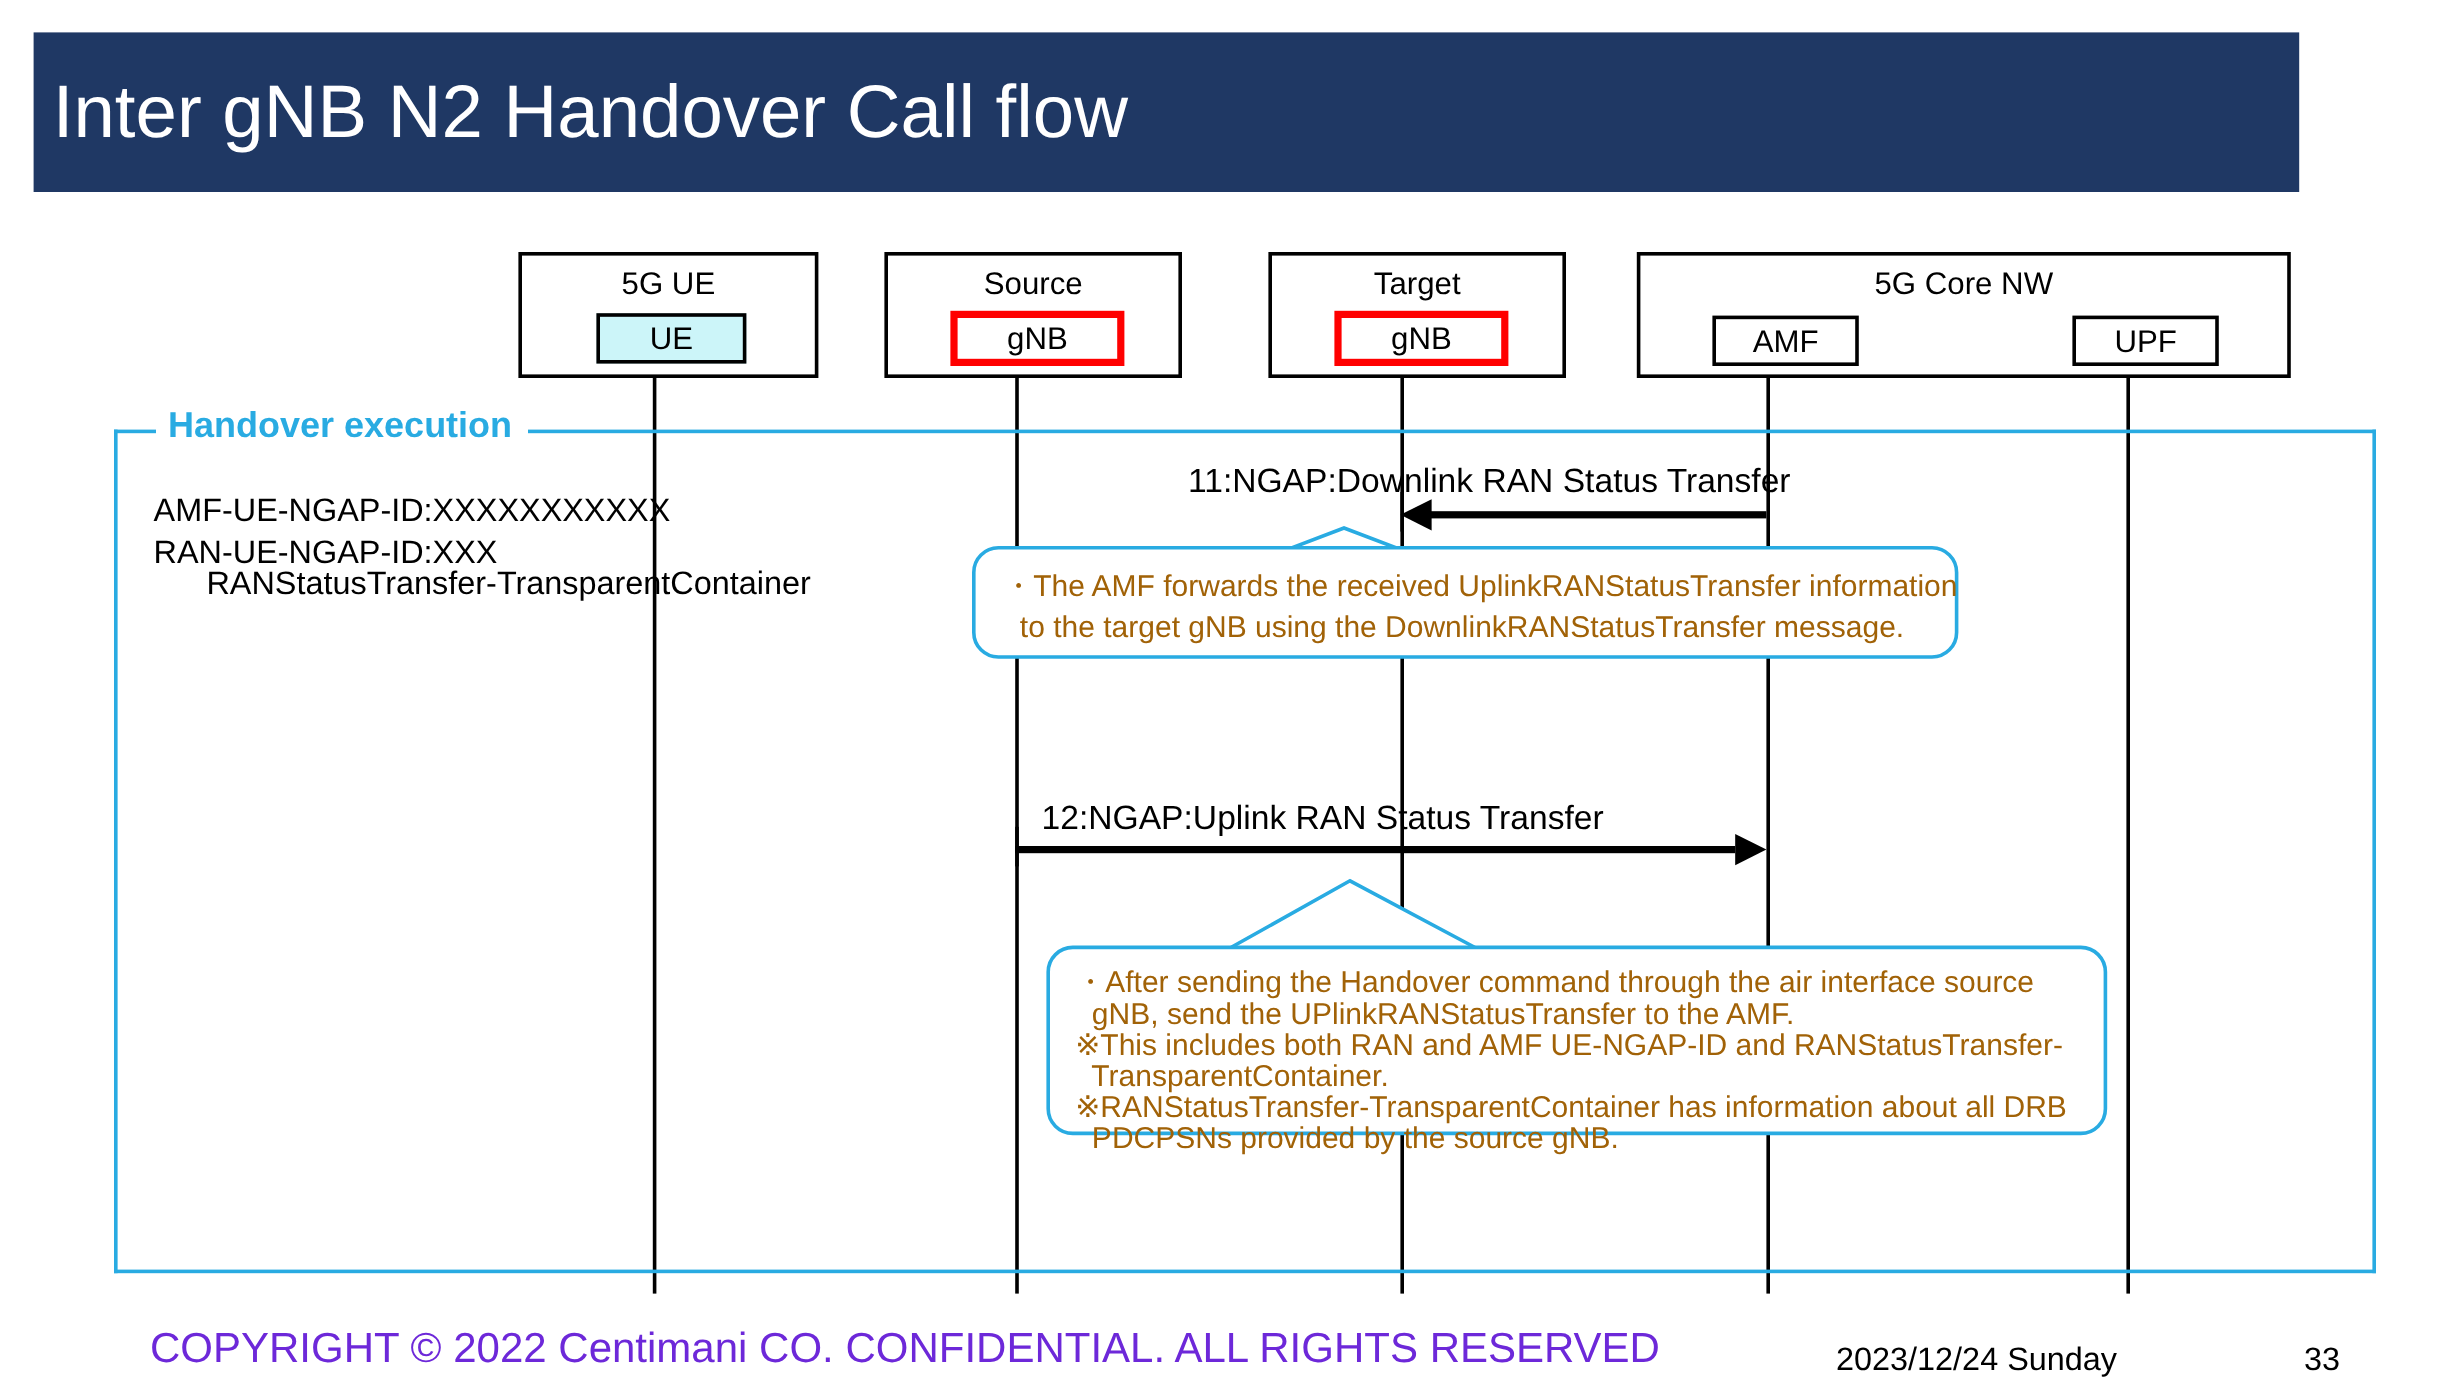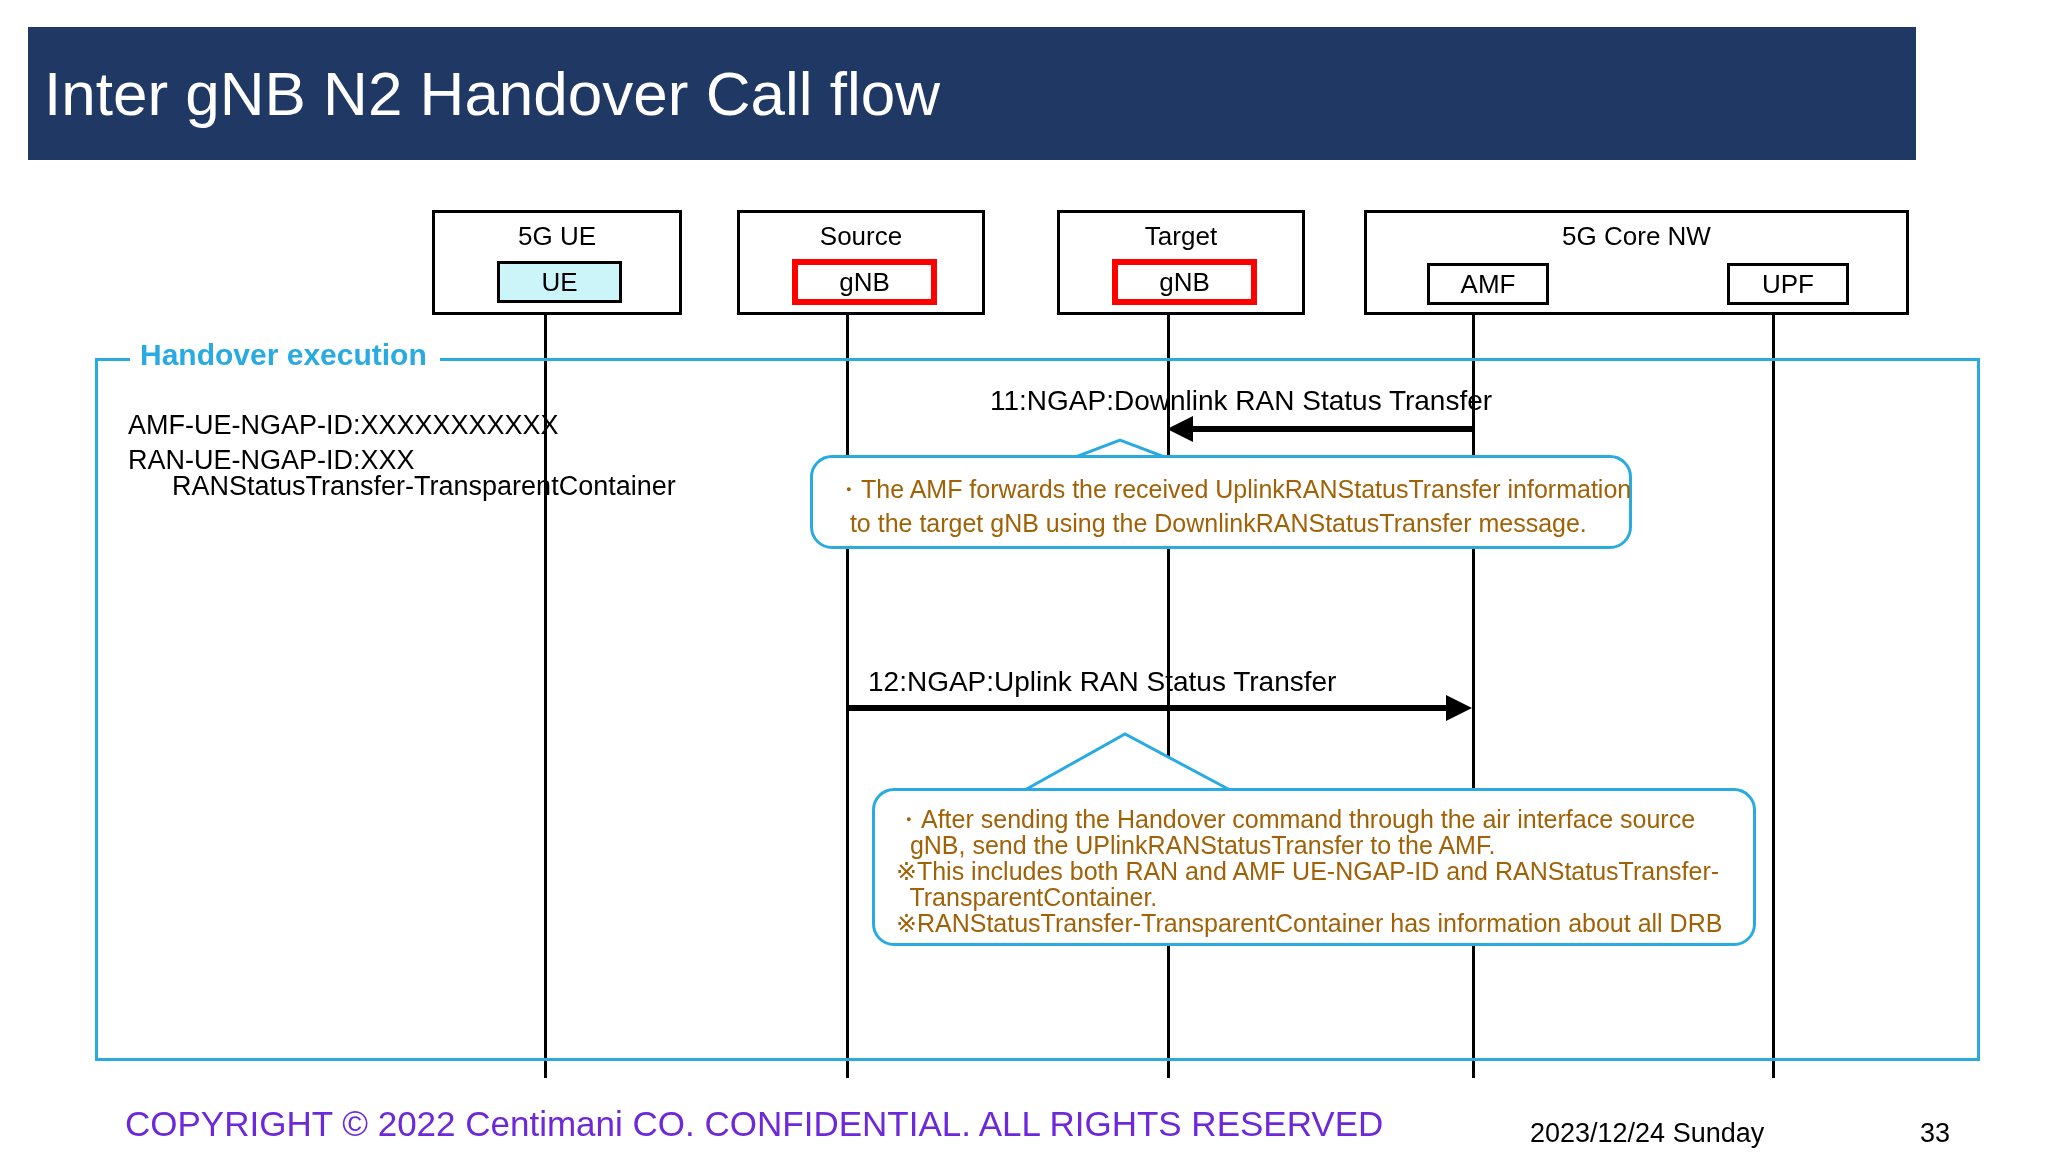--- a/index.html
+++ b/index.html
@@ -126,18 +126,19 @@
 
   <svg class="bubble-tail" style="left:1025px;top:732px;width:230px;height:62px;">
     <polyline points="0,58 100,2 205,58" fill="#ffffff" stroke="#29ABE2" stroke-width="3"></polyline>
   </svg>
   <div class="bubble" style="left:872px;top:788px;width:884px;height:158px;"></div>
   <div class="bubble-text" style="left:896px;top:802px;">・After sending the Handover command through the air interface source</div>
   <div class="bubble-text" style="left:896px;top:828px;">  gNB, send the UPlinkRANStatusTransfer to the AMF.</div>
   <div class="bubble-text" style="left:896px;top:880px;">  TransparentContainer.</div>
   <div class="bubble-text" style="left:896px;top:854px;">※This includes both RAN and AMF UE-NGAP-ID and RANStatusTransfer-</div>
   <div class="bubble-text" style="left:896px;top:906px;">※RANStatusTransfer-TransparentContainer has information about all DRB</div>
+  <div class="bubble-text" style="left:896px;top:932px;">  PDCPSNs provided by the source gNB.</div>
 
   <div class="footer-copy" style="left:125px;top:1104px;">COPYRIGHT © 2022 Centimani CO. CONFIDENTIAL. ALL RIGHTS RESERVED</div>
   <div class="footer-date" style="left:1530px;top:1118px;text-align:center;">2023/12/24 Sunday</div>
   <div class="footer-page" style="left:1920px;top:1118px;">33</div>
 
 </div>
 
 </body></html>

